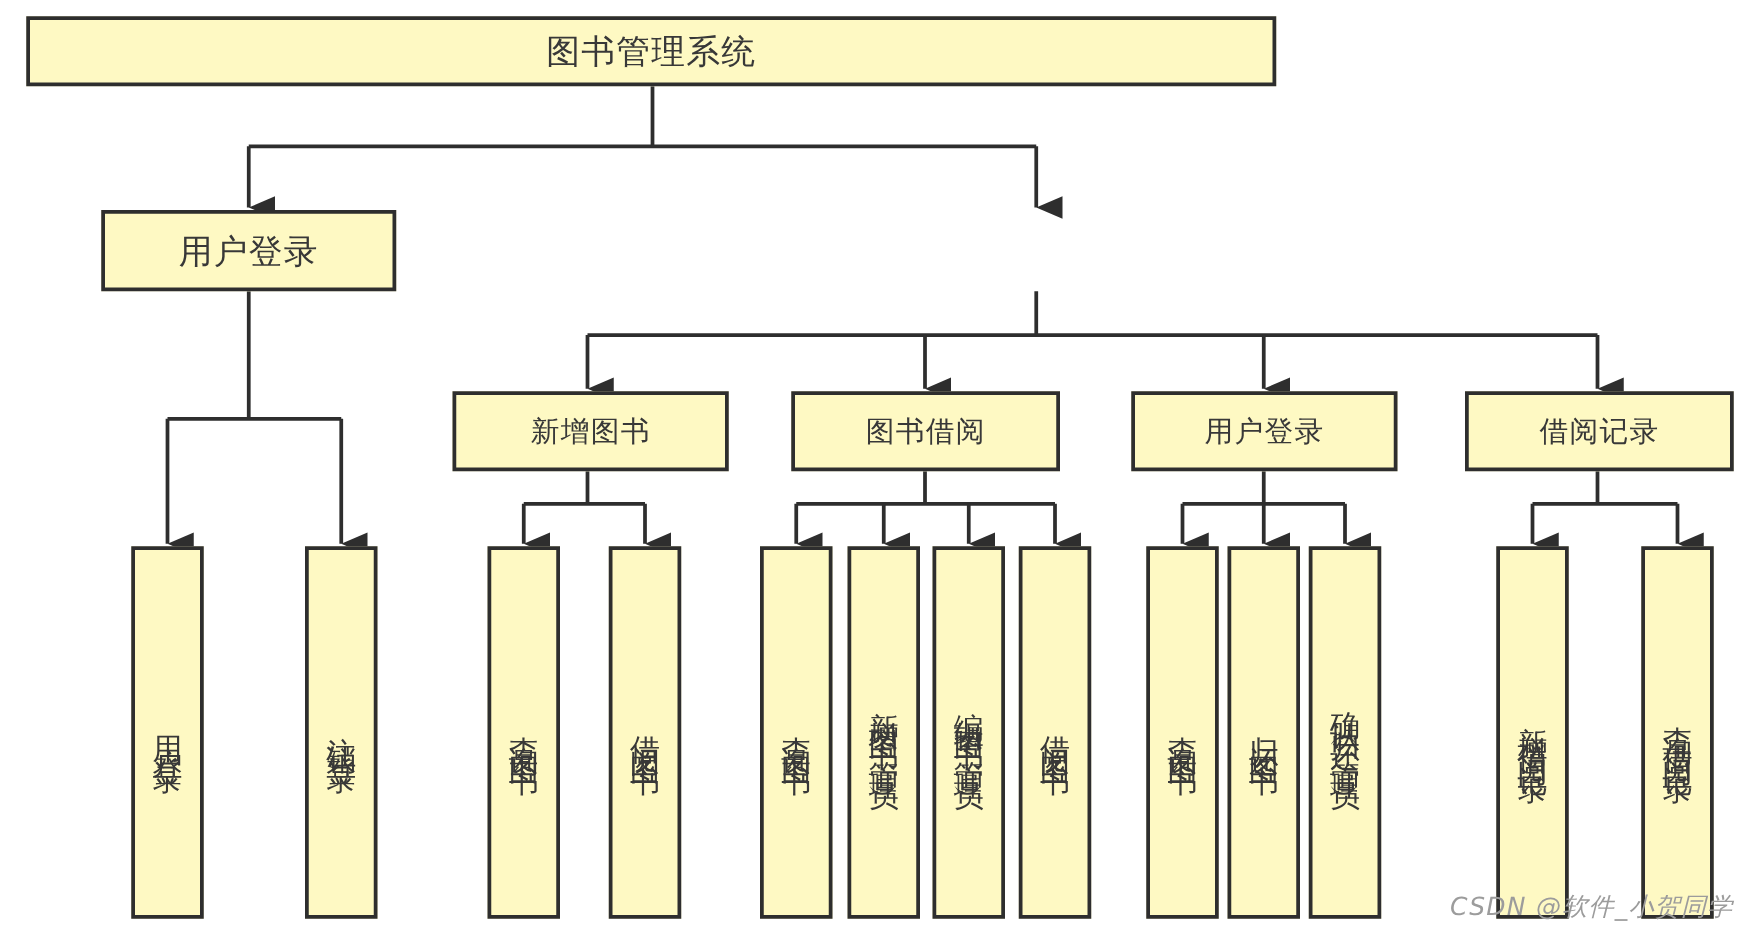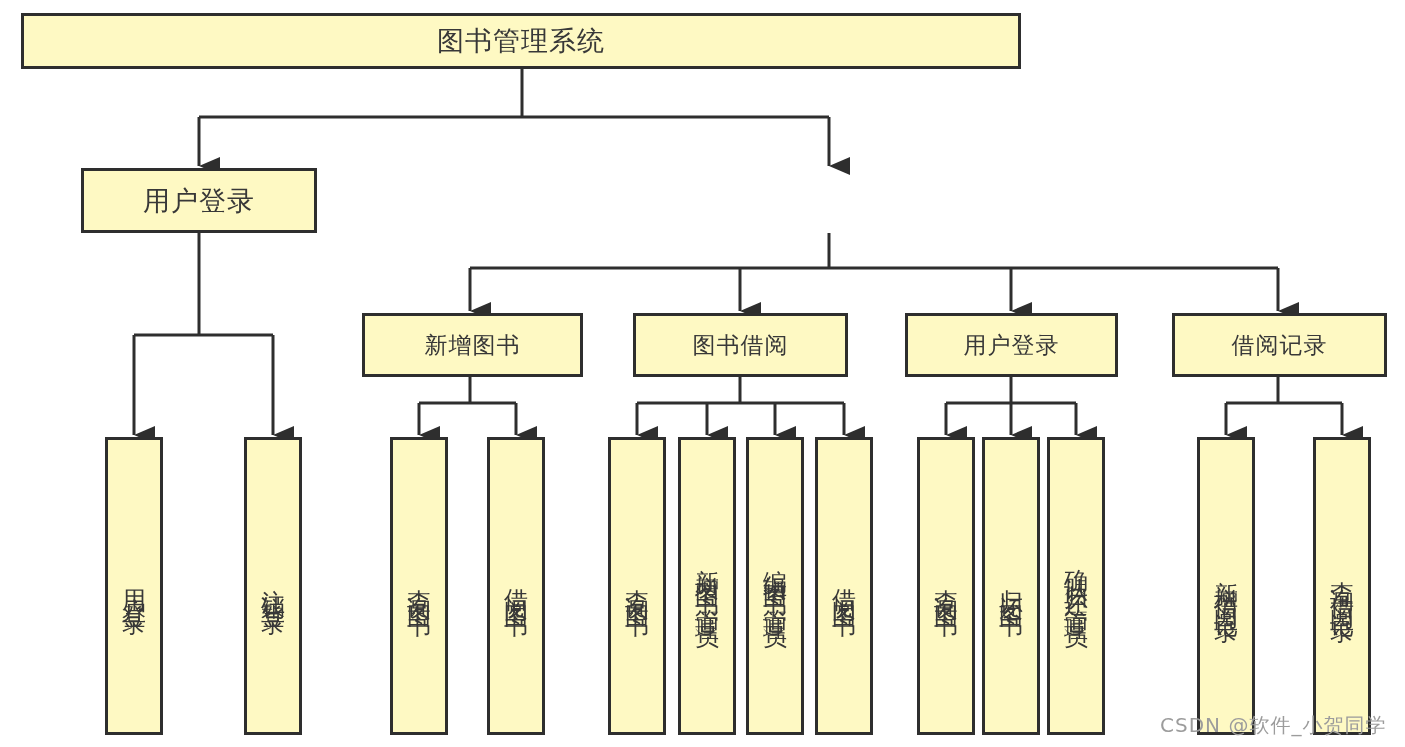--- a/index.html
+++ b/index.html
@@ -39,20 +39,21 @@
     line-height:1;
   }
   .watermark{
     position:absolute;
     left:1160px;top:712px;
     font-size:20px;
     color:var(--watermark);
     z-index:5;
     white-space:nowrap;
     letter-spacing:1px;
+    font-style:italic;
   }
 </style>
 </head>
 <body>
 
 <div class="canvas">
 
   <svg class="wires" width="1405" height="747" viewBox="0 0 1405 747">
     <defs>
       <marker id="ah" viewBox="0 0 8 8" refX="4" refY="7" markerWidth="8" markerHeight="8" orient="auto" markerUnits="strokeWidth">

